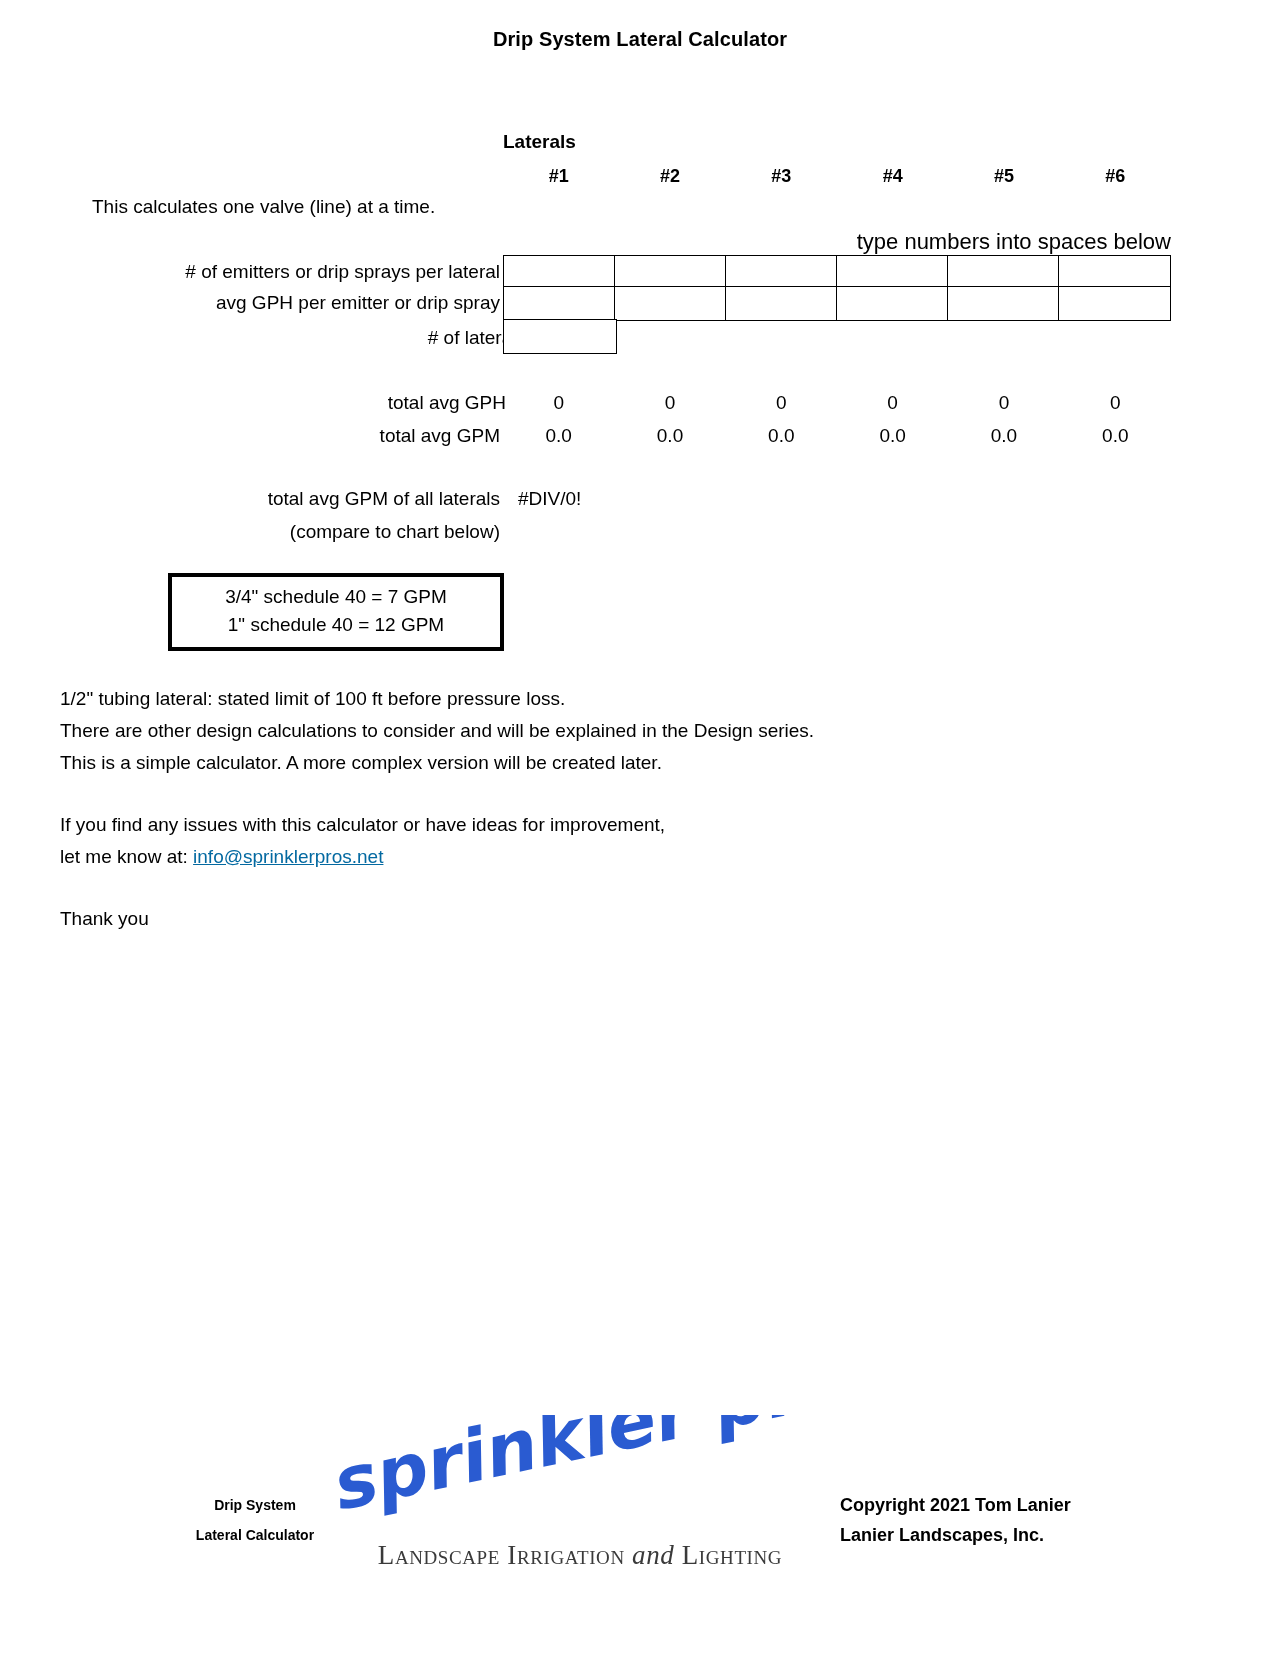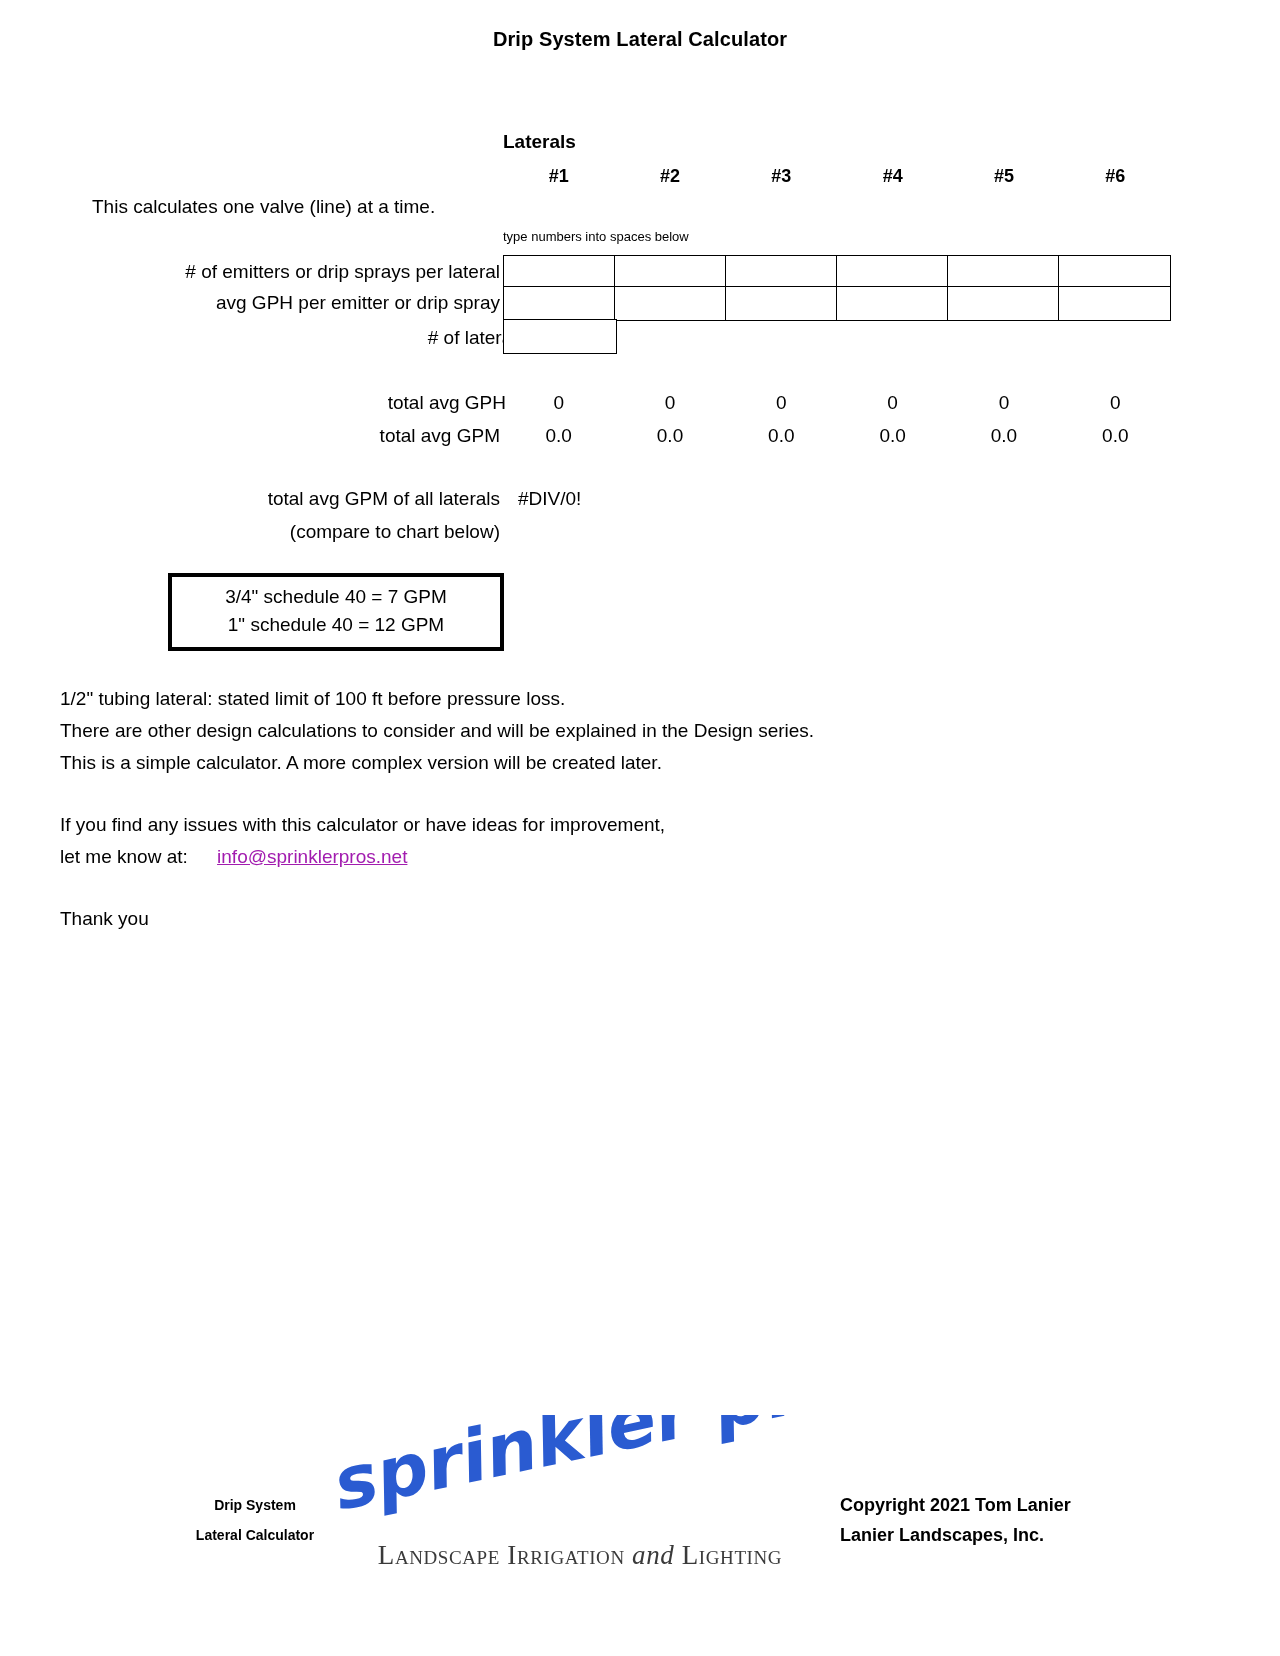--- a/index.html
+++ b/index.html
@@ -66,22 +66,22 @@
     top: 196px;
     left: 92px;
     font-size: 19px;
   }
 
   .type-note {
     position: absolute;
     top: 229px;
     left: 503px;
     width: 668px;
-    text-align: left;
-    font-size: 13px;
+    text-align: right;
+    font-size: 22px;
   }
 
   
   .row-labels {
     position: absolute;
     left: 0px;
     width: 500px;
     text-align: right;
     font-size: 19px;
   }
@@ -178,23 +178,22 @@
     left: 60px;
     width: 1000px;
   }
   .notes p {
     margin: 0;
     font-size: 19px;
     line-height: 32px;
   }
   .notes .spacer { height: 30px; }
   .email-link {
-    color: #a21caf;
+    color: #0369a1;
     text-decoration: underline;
-    margin-left: 24px;
   }
 
   
   .footer-left {
     position: absolute;
     top: 1490px;
     left: 130px;
     width: 250px;
     text-align: center;
     font-size: 14px;

